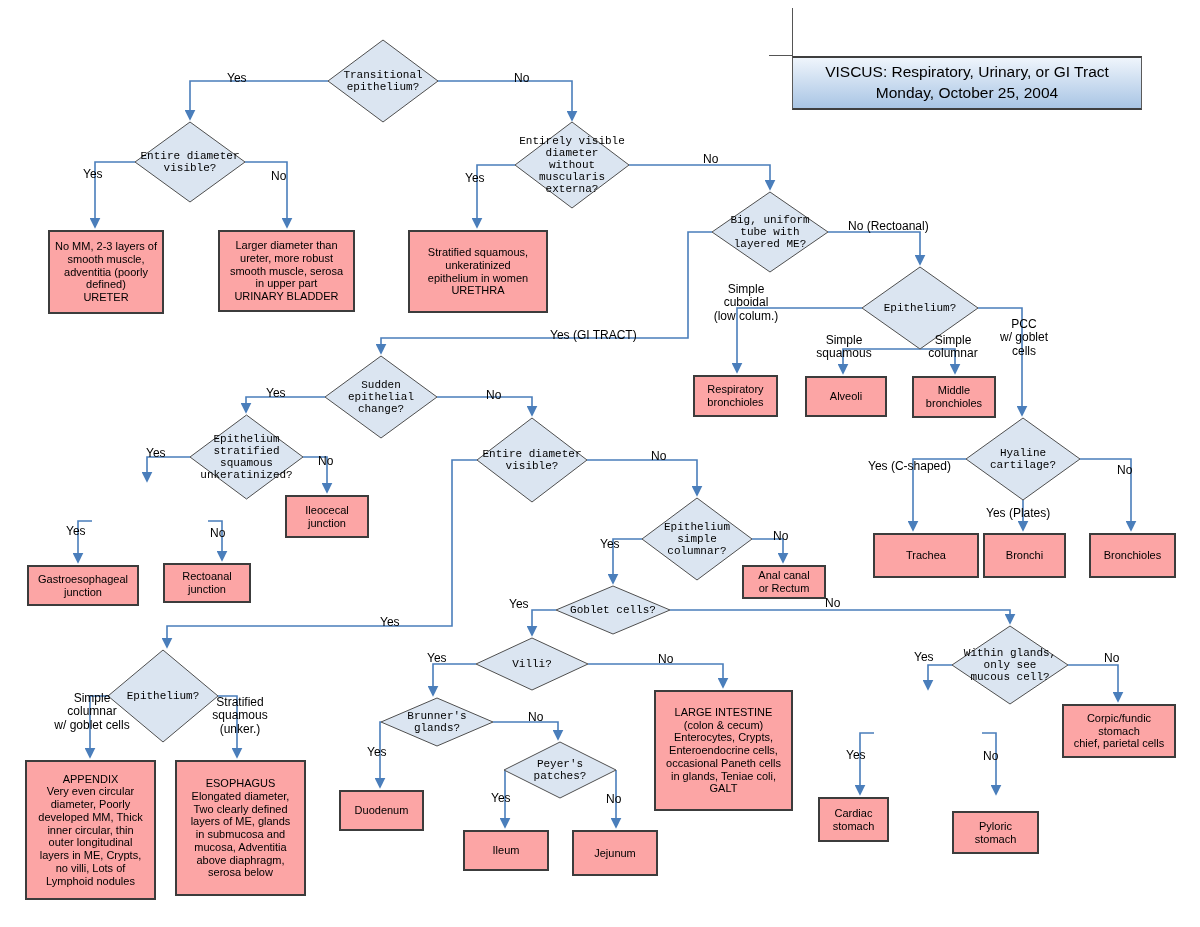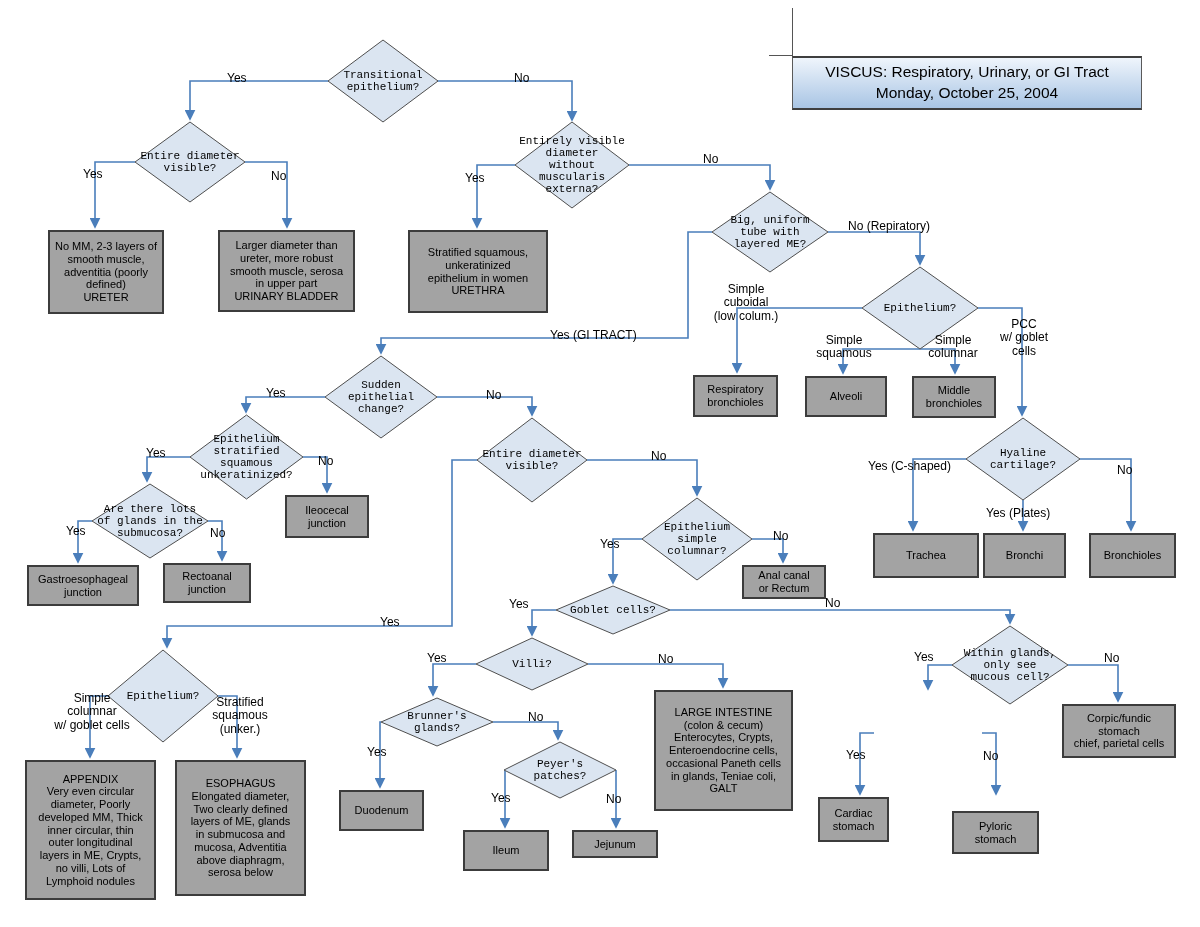--- a/index.html
+++ b/index.html
@@ -10,21 +10,21 @@
   #connectors{position:absolute;left:0;top:0;width:1200px;height:927px;}
   #connectors polyline{fill:none;stroke:#4a7ebb;stroke-width:1.6;}
   .diamond{position:absolute;display:flex;align-items:center;justify-content:center;font-family:Liberation Mono, monospace;}
   .diamond svg{position:absolute;left:0;top:0;width:100%;height:100%;overflow:visible;}
   .diamond polygon{fill:#dbe5f1;stroke:#4f4f4f;stroke-width:1;vector-effect:non-scaling-stroke;}
   .node-text{
     position:relative;z-index:2;text-align:center;font-size:11px;line-height:1.1;
     white-space:pre-line;pointer-events:none;
   }
   .rbox{
-    position:absolute;background:#a3a3a3;border:2px solid #3c3c3c;
+    position:absolute;background:#fca5a5;border:2px solid #3c3c3c;
     display:flex;align-items:center;justify-content:center;box-sizing:border-box;
   }
   .rbox .node-text{line-height:1.16;}
   .elabel{
     position:absolute;font-size:12px;line-height:1.12;white-space:pre-line;
     text-align:center;z-index:3;
   }
   #title-box{
     position:absolute;left:792px;top:56px;width:350px;height:54px;box-sizing:border-box;
     background:linear-gradient(180deg,#eff5fc 0%,#cfdff1 45%,#a9c5e4 100%);
@@ -148,28 +148,20 @@
   </div>
   <div class="diamond" style="left:190px;top:415px;width:113px;height:84px;">
     <svg viewBox="0 0 100 100" preserveAspectRatio="none">
         <polygon points="50,0 100,50 50,100 0,50"></polygon>
       </svg>
     <div class="node-text">Epithelium
 stratified
 squamous
 unkeratinized?</div>
   </div>
-  <div class="diamond" style="left:92px;top:484px;width:116px;height:74px;">
-    <svg viewBox="0 0 100 100" preserveAspectRatio="none">
-        <polygon points="50,0 100,50 50,100 0,50"></polygon>
-      </svg>
-    <div class="node-text">Are there lots
-of glands in the
-submucosa?</div>
-  </div>
   <div class="diamond" style="left:477px;top:418px;width:110px;height:84px;">
     <svg viewBox="0 0 100 100" preserveAspectRatio="none">
         <polygon points="50,0 100,50 50,100 0,50"></polygon>
       </svg>
     <div class="node-text">Entire diameter
 visible?</div>
   </div>
   <div class="diamond" style="left:642px;top:498px;width:110px;height:82px;">
     <svg viewBox="0 0 100 100" preserveAspectRatio="none">
         <polygon points="50,0 100,50 50,100 0,50"></polygon>
@@ -282,21 +274,21 @@
 occasional Paneth cells
 in glands, Teniae coli,
 GALT</div>
   </div>
   <div class="rbox" style="left:339px;top:790px;width:85px;height:41px;">
     <div class="node-text">Duodenum</div>
   </div>
   <div class="rbox" style="left:463px;top:830px;width:86px;height:41px;">
     <div class="node-text">Ileum</div>
   </div>
-  <div class="rbox" style="left:572px;top:830px;width:86px;height:28px;">
+  <div class="rbox" style="left:572px;top:830px;width:86px;height:46px;">
     <div class="node-text">Jejunum</div>
   </div>
   <div class="rbox" style="left:175px;top:760px;width:131px;height:136px;">
     <div class="node-text">ESOPHAGUS
 Elongated diameter,
 Two clearly defined
 layers of ME, glands
 in submucosa and
 mucosa, Adventitia
 above diaphragm,
@@ -326,21 +318,21 @@
     <div class="node-text">Pyloric
 stomach</div>
   </div>
 
   <span class="elabel" style="left:227px;top:72px;">Yes</span>
   <span class="elabel" style="left:514px;top:72px;">No</span>
   <span class="elabel" style="left:83px;top:168px;">Yes</span>
   <span class="elabel" style="left:271px;top:170px;">No</span>
   <span class="elabel" style="left:465px;top:172px;">Yes</span>
   <span class="elabel" style="left:703px;top:153px;">No</span>
-  <span class="elabel" style="left:848px;top:220px;">No (Repiratory)</span>
+  <span class="elabel" style="left:848px;top:220px;">No (Rectoanal)</span>
   <span class="elabel" style="left:550px;top:329px;">Yes (GI TRACT)</span>
   <span class="elabel" style="left:706px;top:283px;width:80px;">Simple
 cuboidal
 (low colum.)</span>
   <span class="elabel" style="left:812px;top:334px;width:64px;">Simple
 squamous</span>
   <span class="elabel" style="left:922px;top:334px;width:62px;">Simple
 columnar</span>
   <span class="elabel" style="left:993px;top:318px;width:62px;">PCC
 w/ goblet

